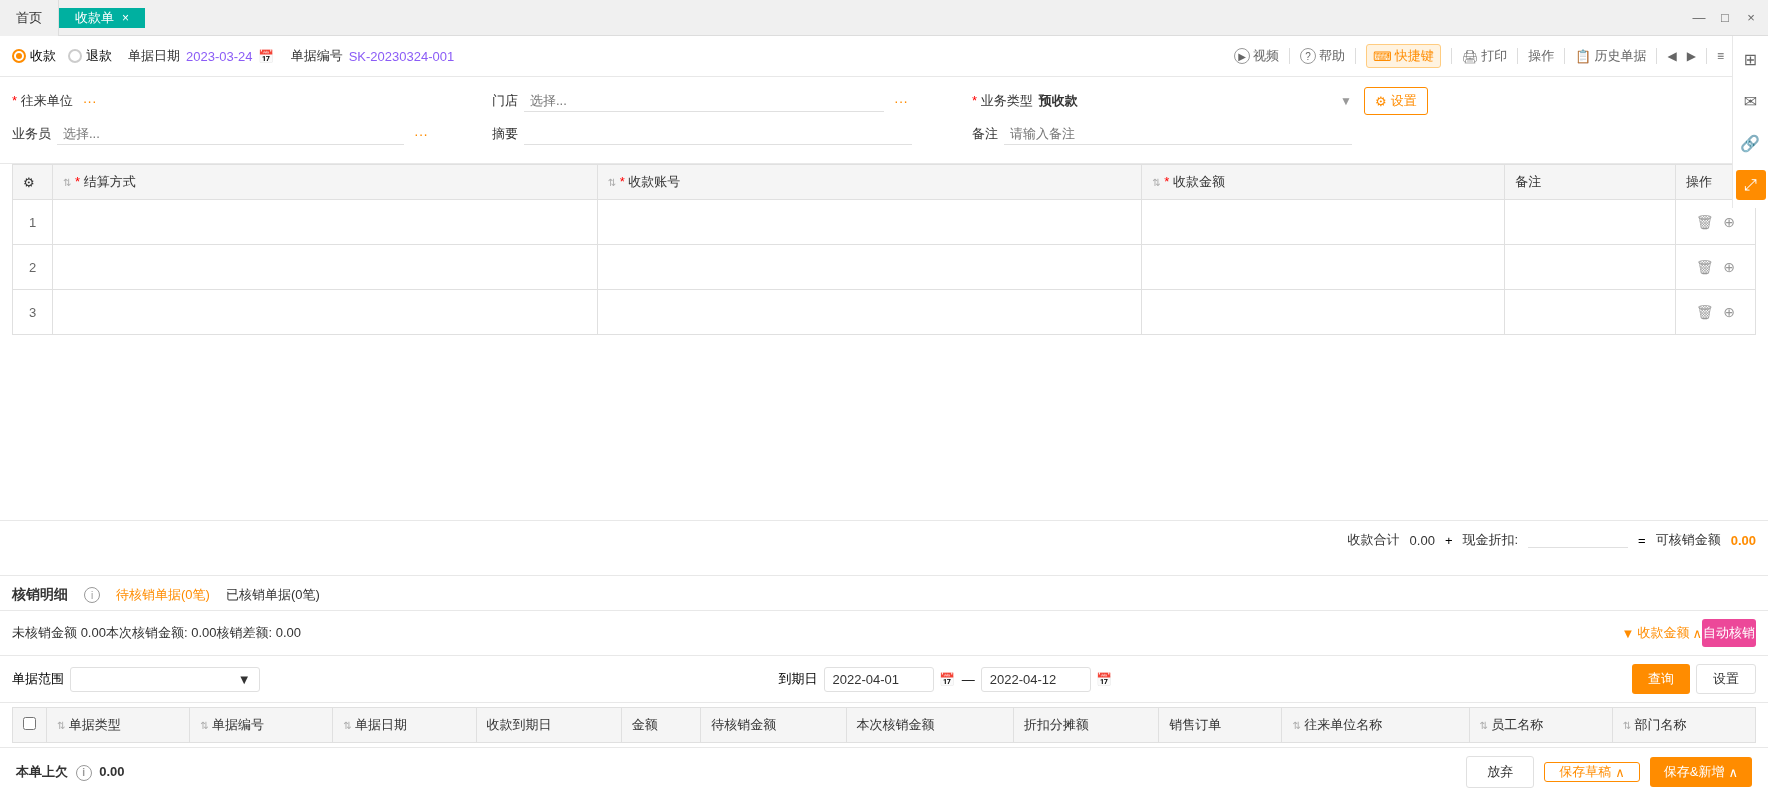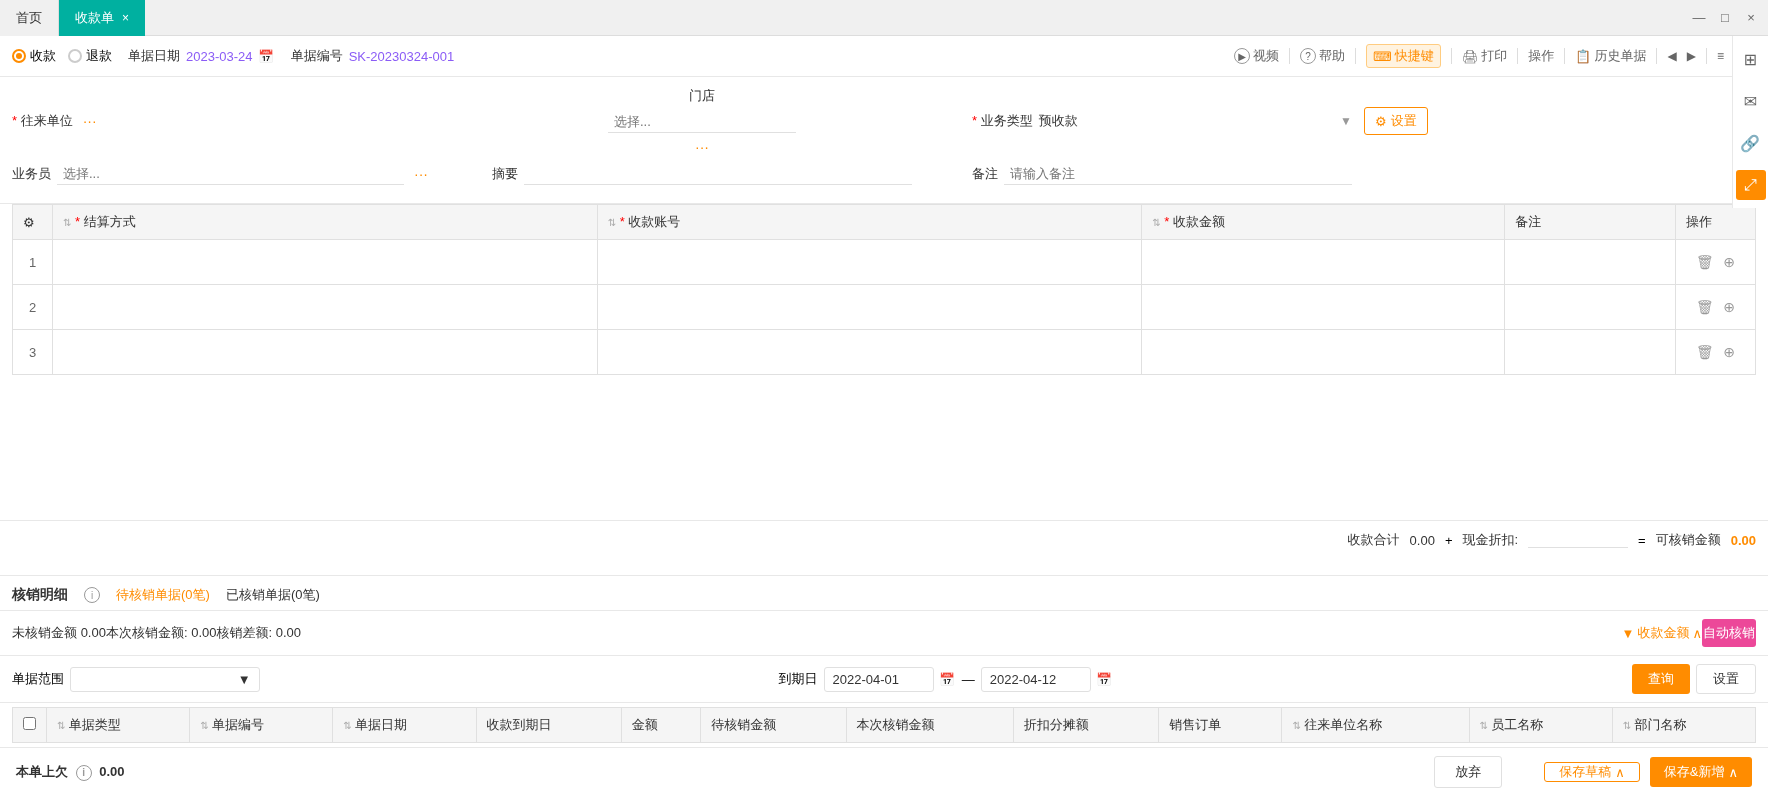--- a/index.html
+++ b/index.html
@@ -19,21 +19,21 @@
       display: flex;
       align-items: center;
       background: #f0f0f0;
       color: #333;
       cursor: pointer;
       border-right: 1px solid #ddd;
       text-align: right;
     }
     .tab-item-active {
       padding: 0 16px;
-      height: 36px;
+      height: 20px;
       display: flex;
       align-items: center;
       background: #00b0a0;
       color: #fff;
       cursor: pointer;
     }
     .tab-close {
       margin-left: 8px;
       font-size: 12px;
       cursor: pointer;
@@ -186,21 +186,21 @@
       background: transparent;
     }
     .form-more-btn {
       color: #ff8c00;
       cursor: pointer;
       font-size: 14px;
       padding: 0 4px;
     }
     .business-type-value {
       color: #333;
-      font-weight: 400;
+      font-weight: 700;
     }
     .settings-btn {
       border: 1px solid #ff8c00;
       color: #ff8c00;
       background: #fff;
       border-radius: 3px;
       padding: 4px 10px;
       cursor: pointer;
       display: flex;
       align-items: center;
@@ -430,21 +430,20 @@
       background: #fff;
       color: #ff8c00;
       border: 1px solid #ff8c00;
       border-radius: 3px;
       padding: 0 14px;
       cursor: pointer;
       font-size: 13px;
       display: flex;
       align-items: center;
       gap: 4px;
-      margin-left: 32px;
     }
     .btn-save-new {
       background: #ff8c00;
       color: #fff;
       border: none;
       border-radius: 3px;
       padding: 6px 14px;
       cursor: pointer;
       font-size: 13px;
       display: flex;
@@ -589,21 +588,21 @@
     </div>
   </div>
 
   <div class="form-area">
     <div class="form-row">
       <div class="form-field" style="max-width:420px;">
         <span class="form-field-label required">往来单位</span>
         <span class="form-more-btn">···</span>
       </div>
       <div style="width:60px;"></div>
-      <div class="form-field" style="max-width:420px;flex-direction:column;">
+      <div class="form-field" style="max-width:420px;">
         <span class="form-field-label">门店</span>
         <input class="form-input" type="text" placeholder="选择..." style="">
         <span class="form-more-btn">···</span>
       </div>
       <div style="width:60px;"></div>
       <div class="form-field" style="max-width:380px;">
         <span class="form-field-label required">业务类型</span>
         <span class="business-type-value">预收款</span>
         <div style="flex:1;"></div>
         <span class="chevron-icon">▼</span>

